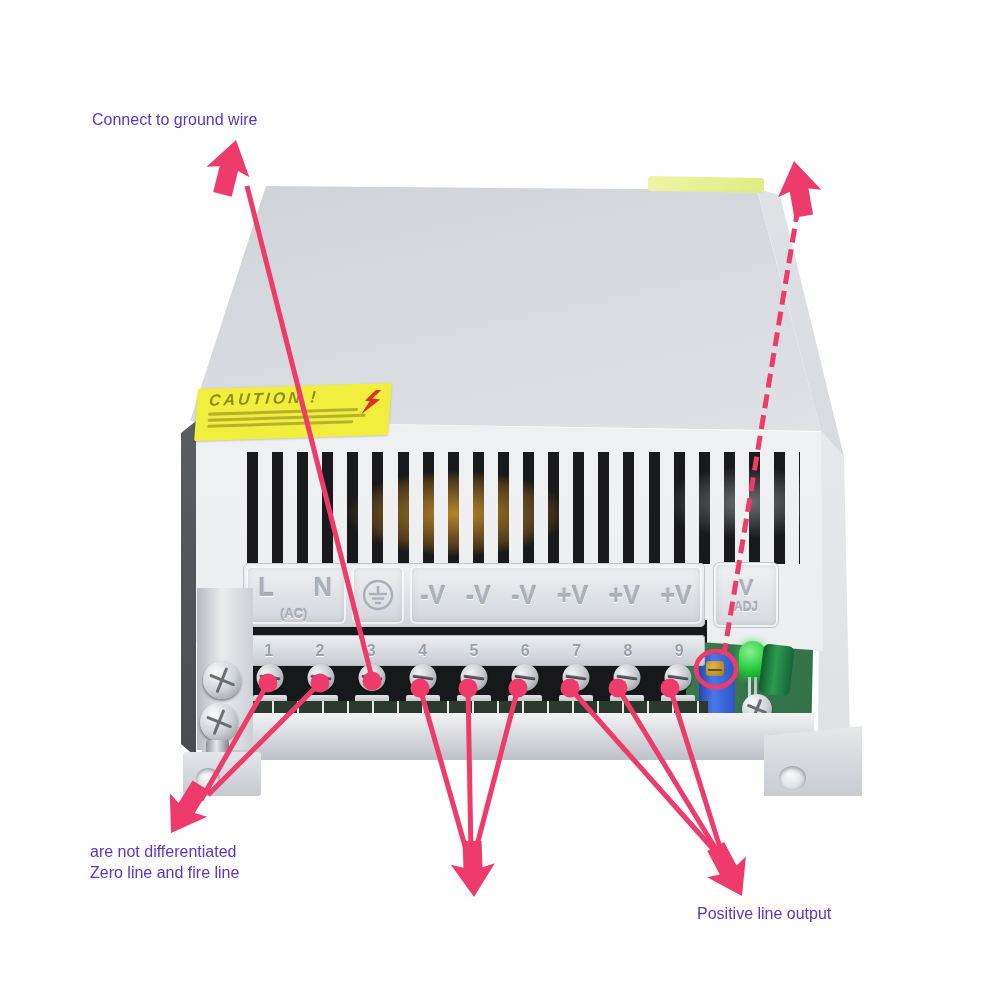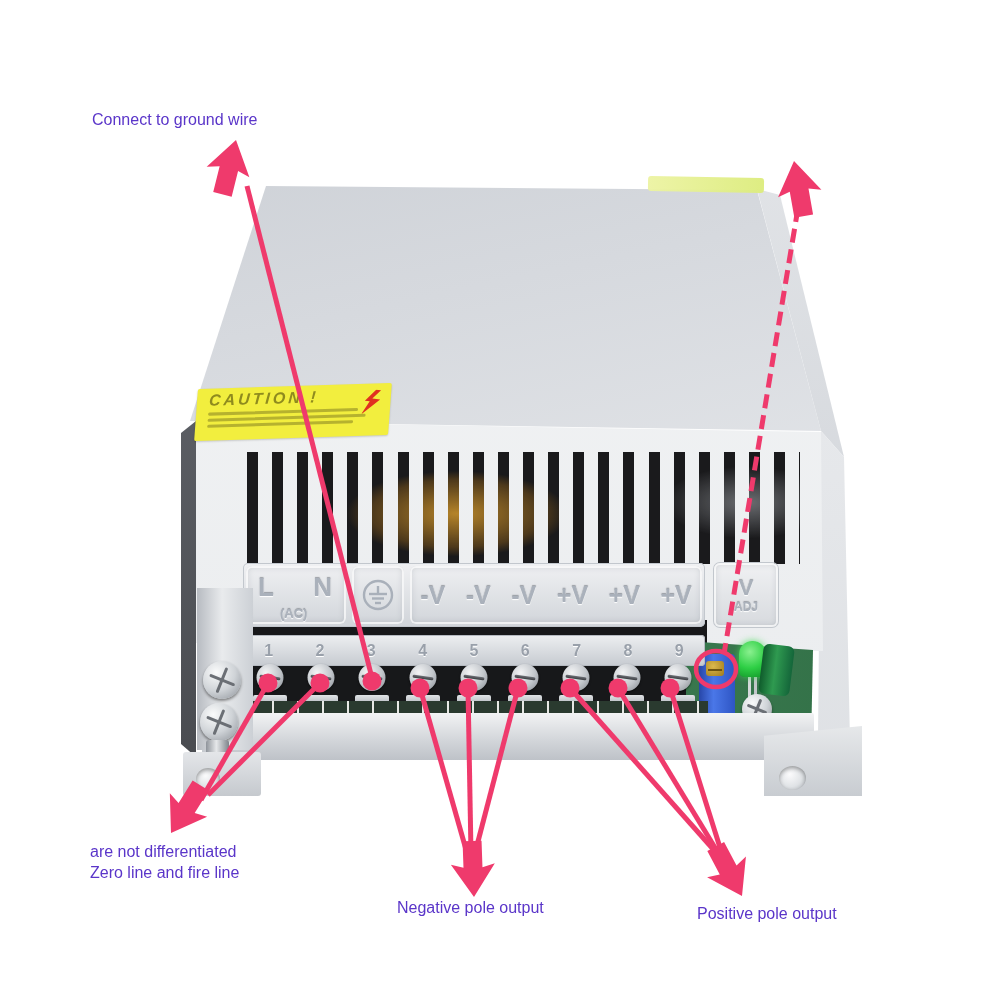--- a/index.html
+++ b/index.html
@@ -277,15 +277,14 @@
     <path class="ahead" d="M0 0 L-22 33 L-9.5 29.5 L-9.5 56 L9.5 56 L9.5 29.5 L22 33 Z" transform="translate(171,833) rotate(212)"></path>
     <path class="ahead" d="M0 0 L-22 33 L-9.5 29.5 L-9.5 56 L9.5 56 L9.5 29.5 L22 33 Z" transform="translate(474,897) rotate(178)"></path>
     <path class="ahead" d="M0 0 L-22 33 L-9.5 29.5 L-9.5 56 L9.5 56 L9.5 29.5 L22 33 Z" transform="translate(742,896) rotate(152)"></path>
   </svg>
 
   <div class="ann" style="left:92px;top:110px;">Connect to ground wire</div>
   <div class="ann" style="left:90px;top:842px;">
       <div>are not differentiated</div>
       <div>Zero line and fire line</div>
     </div>
-  <div class="ann" style="left:397px;top:898px;">Negative pole output</div>
-  <div class="ann" style="left:697px;top:904px;">Positive pole output</div>
+  <div class="ann" style="left:697px;top:904px;">Positive line output</div>
 </div>
 
 </body></html>

